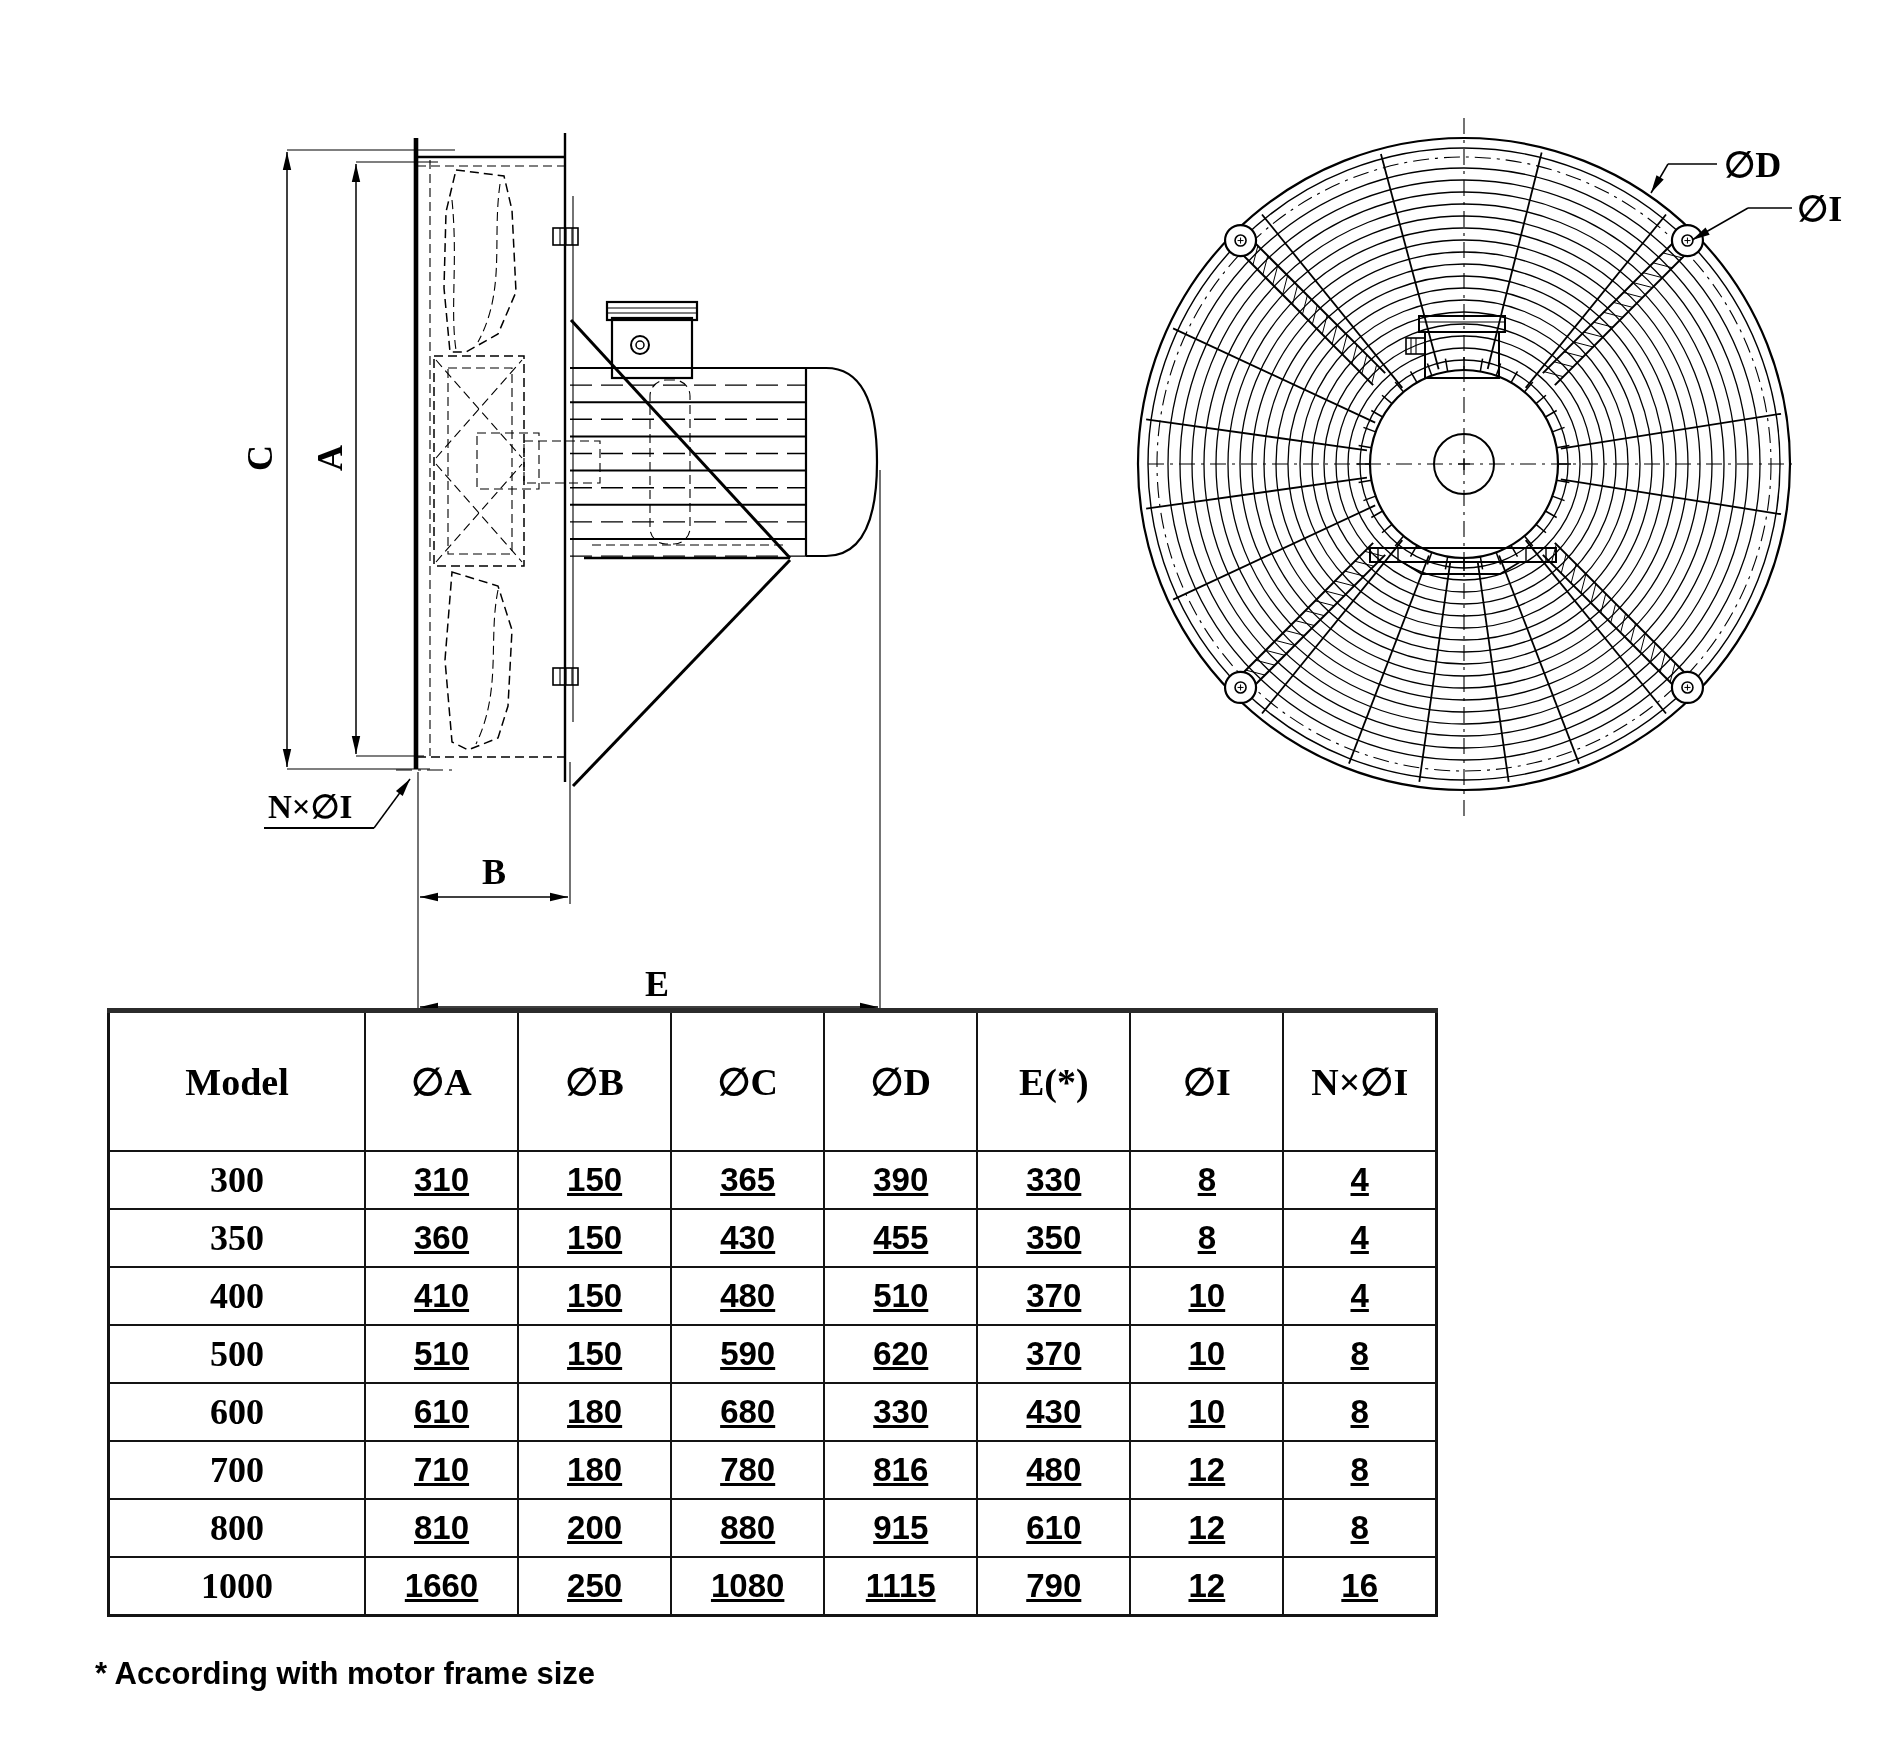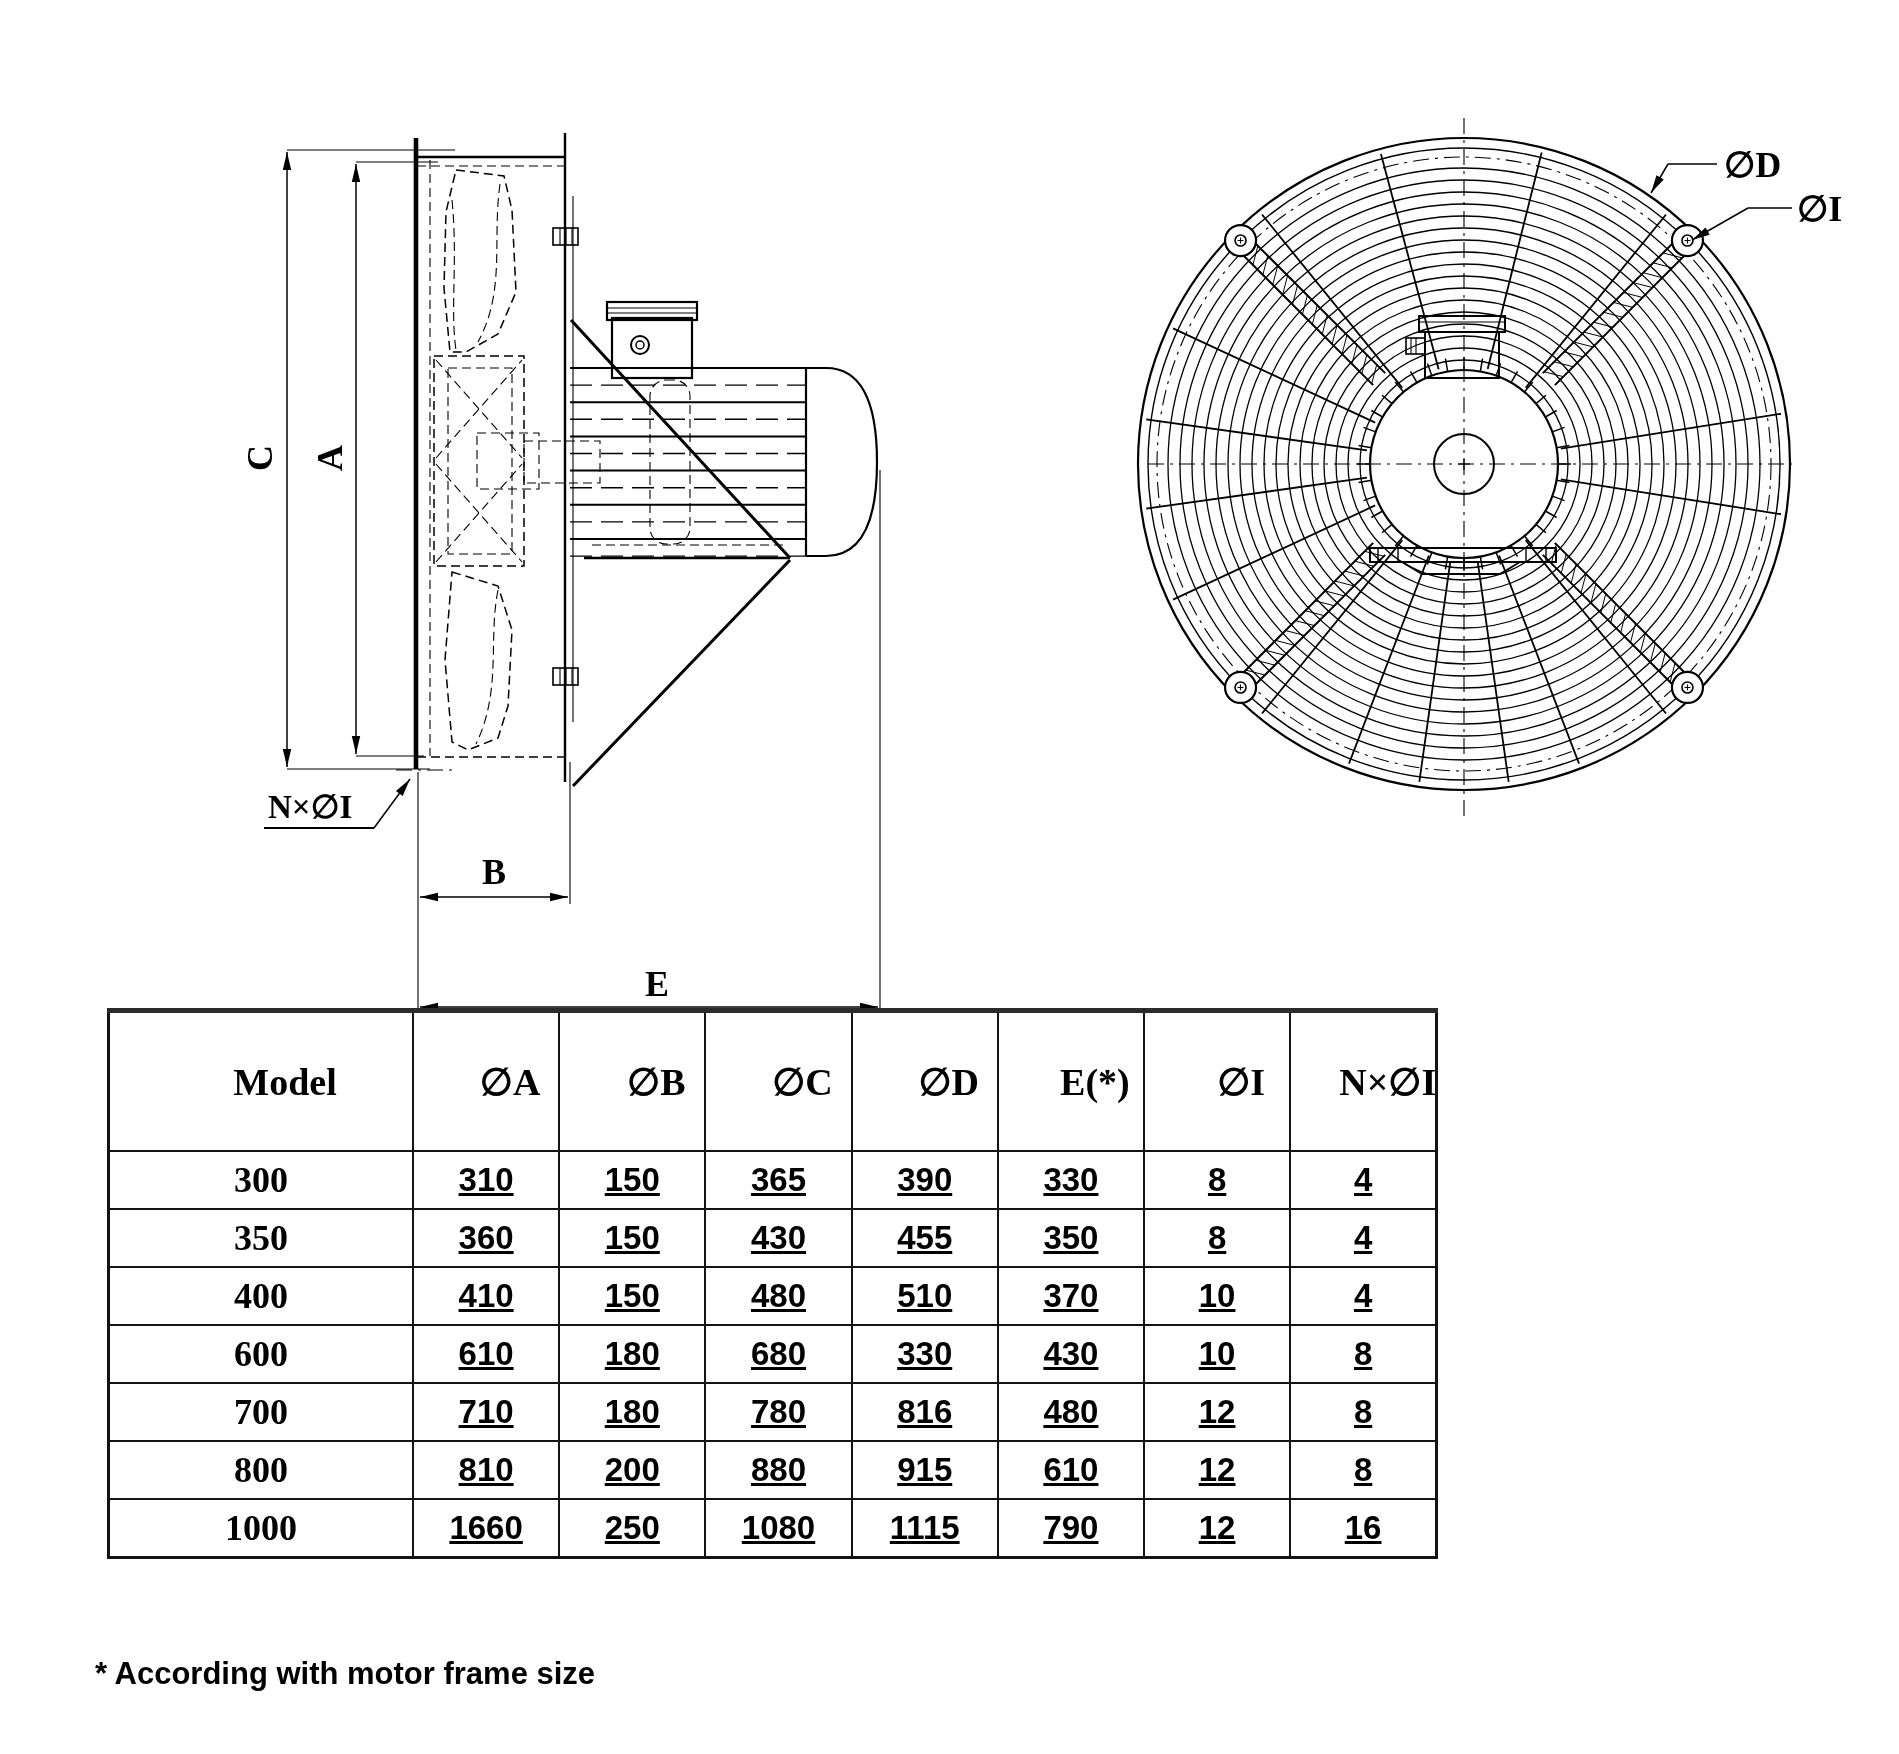--- a/index.html
+++ b/index.html
@@ -12,21 +12,21 @@
   .dsh{stroke:#000;fill:none;stroke-width:1.5;stroke-dasharray:9 5;}
   .dshthin{stroke:#000;fill:none;stroke-width:1.1;stroke-dasharray:9 5;}
   .ddot{stroke:#000;fill:none;stroke-width:1.1;stroke-dasharray:16 6 3 6;}
   .thin{stroke:#000;stroke-width:1.1;fill:none;}
   .dim{stroke:#000;stroke-width:1.5;fill:none;}
 
   #table-wrap{position:absolute;left:107px;top:1008px;}
   table{border-collapse:collapse;table-layout:fixed;width:1331px;background:#fff;}
   th,td{border:2.6px solid #141414;text-align:center;vertical-align:middle;padding:0;}
   table{border:3.5px solid #141414;border-top:5px solid #2b2b2b;}
-  thead th{height:137px;font:bold 38px "Liberation Serif","DejaVu Serif",serif;padding-left:48px;}
+  thead th{height:137px;font:bold 38px "Liberation Serif","DejaVu Serif",serif;}
   tbody td{height:56px;}
   .model-cell{font:bold 36px "Liberation Serif","DejaVu Serif",serif;margin-top:13px;}
   .num-cell{font:bold 33px "Liberation Sans","DejaVu Sans",sans-serif;text-decoration:underline;}
   #footnote{position:absolute;left:95px;top:1656px;font:bold 31px "Liberation Sans","DejaVu Sans",sans-serif;}
 </style>
 </head>
 <body>
 
 
 
@@ -391,20 +391,30 @@
           <td class="model-cell">400</td>
           <td class="num-cell">410</td>
           <td class="num-cell">150</td>
           <td class="num-cell">480</td>
           <td class="num-cell">510</td>
           <td class="num-cell">370</td>
           <td class="num-cell">10</td>
           <td class="num-cell">4</td>
         </tr>
         <tr>
+          <td class="model-cell">500</td>
+          <td class="num-cell">510</td>
+          <td class="num-cell">150</td>
+          <td class="num-cell">590</td>
+          <td class="num-cell">620</td>
+          <td class="num-cell">370</td>
+          <td class="num-cell">10</td>
+          <td class="num-cell">8</td>
+        </tr>
+        <tr>
           <td class="model-cell">600</td>
           <td class="num-cell">610</td>
           <td class="num-cell">180</td>
           <td class="num-cell">680</td>
           <td class="num-cell">330</td>
           <td class="num-cell">430</td>
           <td class="num-cell">10</td>
           <td class="num-cell">8</td>
         </tr>
         <tr>

